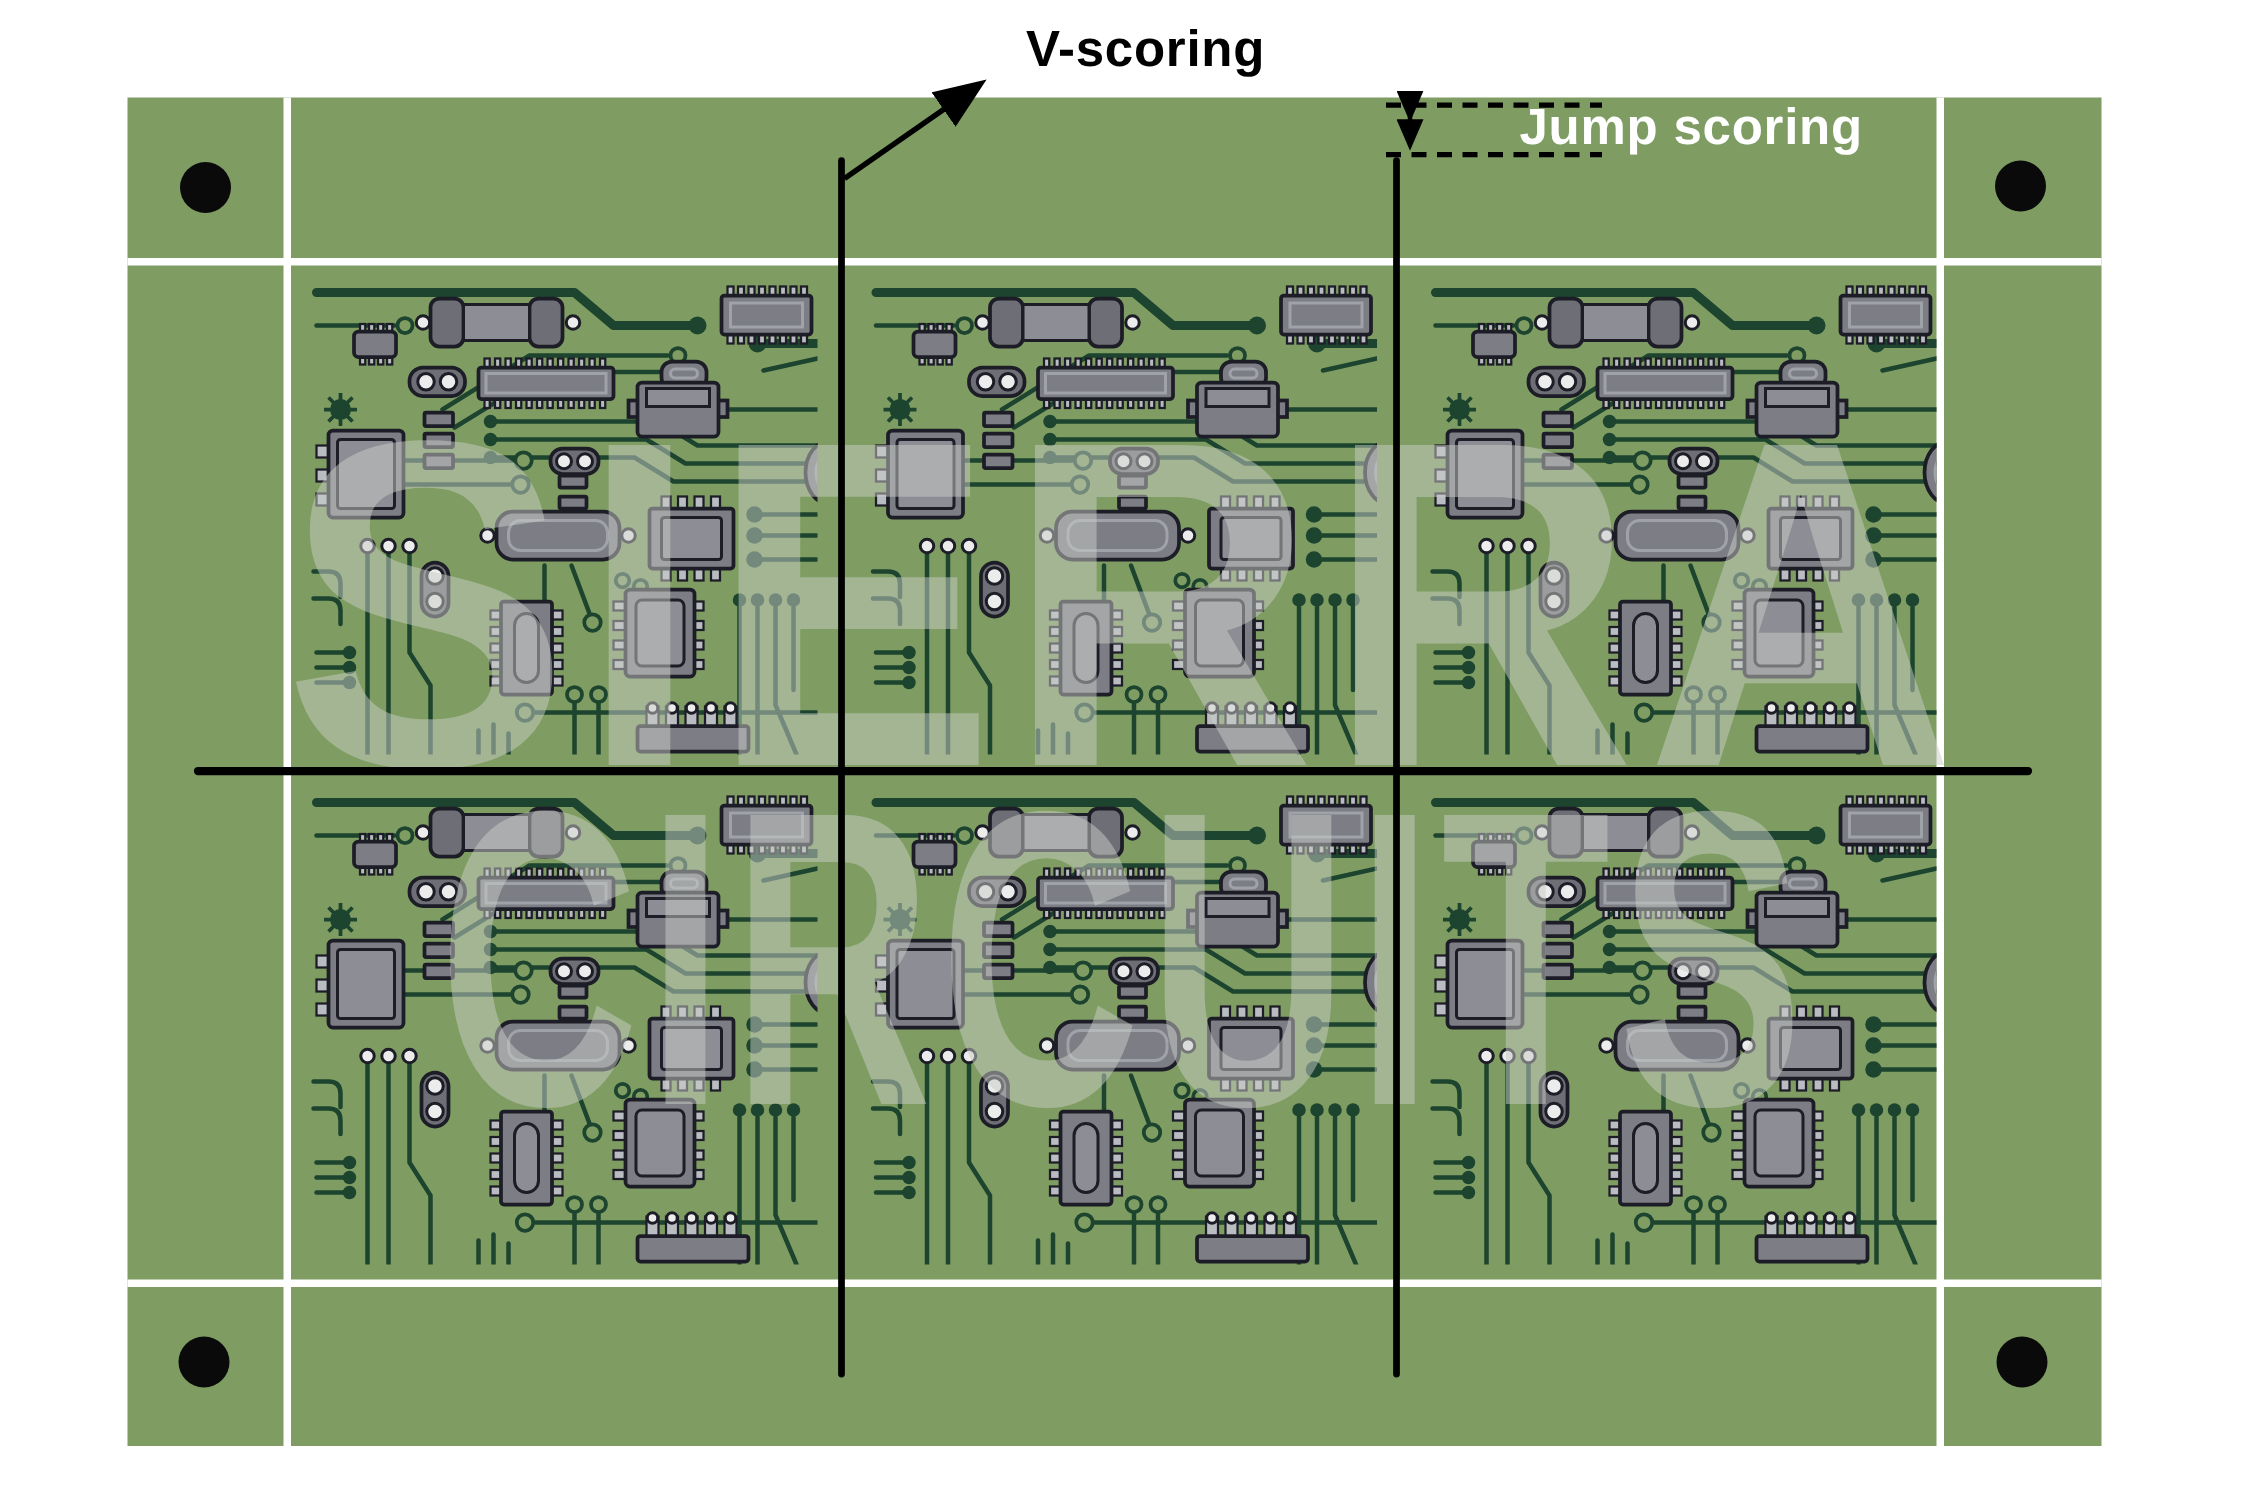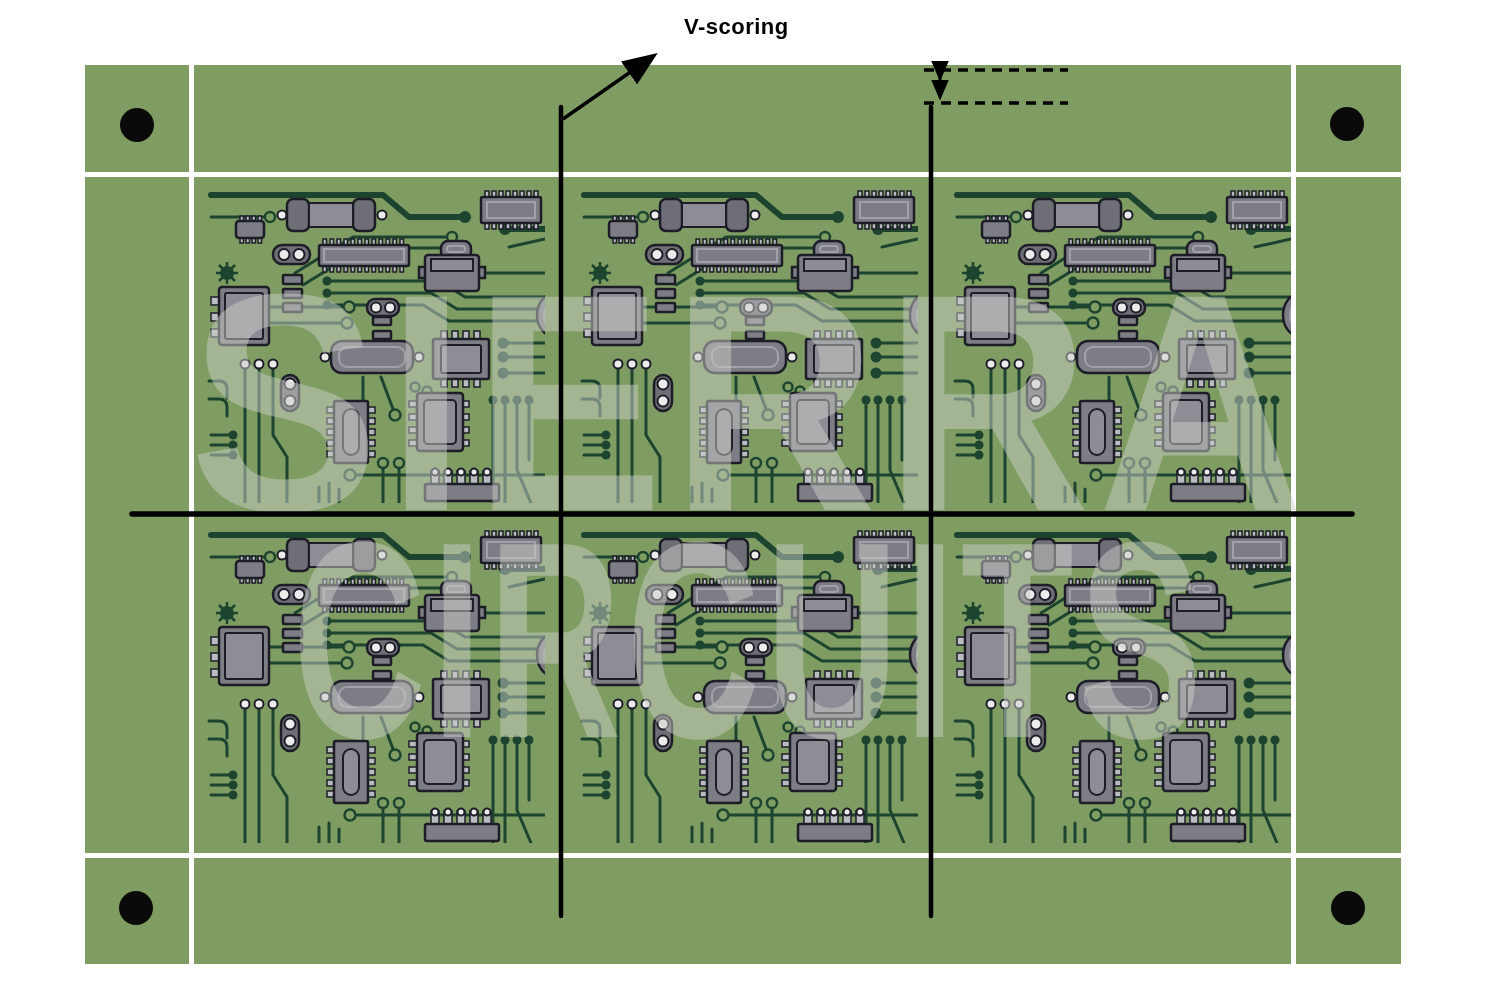--- a/index.html
+++ b/index.html
@@ -37,21 +37,21 @@
   .watermark{
     position:absolute;left:0;width:1500px;text-align:center;
     font-weight:700;color:var(--watermark-gray);opacity:0.5;
     letter-spacing:8px;pointer-events:none;white-space:nowrap;line-height:1;
   }
   .wm1{top:248px;font-size:310px;transform:scaleX(0.92);transform-origin:center;}
   .wm2{top:500px;font-size:280px;transform:scaleX(0.66);transform-origin:center;}
   
   .overlay{position:absolute;left:0;top:0;width:1500px;height:1000px;pointer-events:none;}
   .label{
-    position:absolute;font-weight:700;font-size:22px;line-height:1;
+    position:absolute;font-weight:700;font-size:34px;line-height:1;
     letter-spacing:0.5px;white-space:nowrap;
   }
   .label.vscore{left:684px;top:16px;color:var(--label-black);}
   .label.jump{left:1013px;top:68px;color:var(--label-white);}
 </style>
 </head>
 <body>
 
 <div class="canvas">
 
@@ -367,14 +367,15 @@
     <line x1="561" y1="107" x2="561" y2="916" stroke="var(--score-black)" stroke-width="4.5" stroke-linecap="round"></line>
     <line x1="931" y1="107" x2="931" y2="916" stroke="var(--score-black)" stroke-width="4.5" stroke-linecap="round"></line>
     <line x1="132" y1="514" x2="1352" y2="514" stroke="var(--score-black)" stroke-width="5.5" stroke-linecap="round"></line>
     <line x1="563" y1="119" x2="652" y2="57" stroke="var(--score-black)" stroke-width="3.5" marker-end="url(#arrow-big)"></line>
     <line x1="924" y1="70" x2="1068" y2="70" stroke="var(--score-black)" stroke-width="3.5" stroke-dasharray="10 7"></line>
     <line x1="924" y1="103" x2="1068" y2="103" stroke="var(--score-black)" stroke-width="3.5" stroke-dasharray="10 7"></line>
     <line x1="940" y1="77" x2="940" y2="96" stroke="var(--score-black)" stroke-width="3" marker-start="url(#arrow-sm)" marker-end="url(#arrow-sm)"></line>
   </svg>
 
   <div class="label vscore">V-scoring</div>
+  <div class="label jump">Jump scoring</div>
 
 </div>
 
 </body></html>

